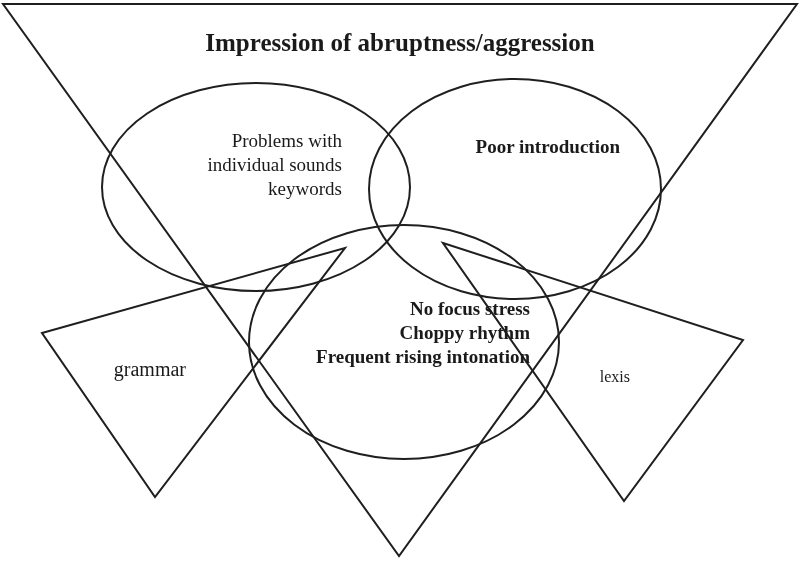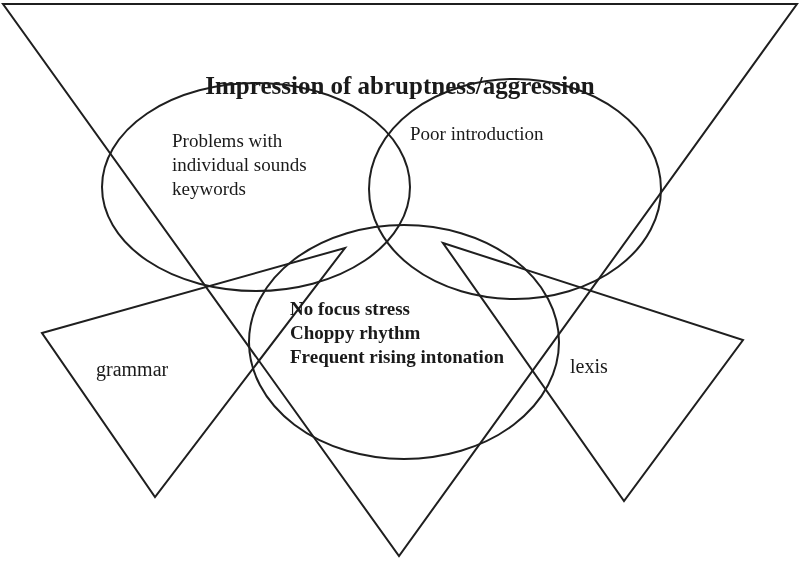--- a/index.html
+++ b/index.html
@@ -20,34 +20,33 @@
       left: 0;
       top: 0;
     }
     .shape {
       fill: none;
       stroke: #1f1f1f;
       stroke-width: 2;
     }
     .label {
       position: absolute;
-      text-align: left;
+      text-align: right;
       white-space: nowrap;
       line-height: 24px;
       font-size: 19px;
     }
     .title {
       position: absolute;
       left: 0;
       width: 800px;
       top: 29px;
       text-align: center;
       font-size: 25px;
       font-weight: bold;
-      margin-top: 43px;
     }
     .line { display: block; }
   </style>
 </head>
 <body>
 
 <svg class="diagram" width="800" height="564" viewBox="0 0 800 564">
   <polygon class="shape" points="3,4 797,4 399,556" stroke-width="2.5"></polygon>
   <ellipse class="shape" cx="256" cy="187" rx="154" ry="104"></ellipse>
   <ellipse class="shape" cx="515" cy="189" rx="146" ry="110"></ellipse>
@@ -57,25 +56,25 @@
 </svg>
 
 <div class="title">Impression of abruptness/aggression</div>
 
 <div class="label" style="left:172px; top:129px; width:170px;">
   <span class="line">Problems with</span>
   <span class="line">individual sounds</span>
   <span class="line">keywords</span>
 </div>
 
-<div class="label" style="left:410px; top:122px; width:210px;">
+<div class="label" style="left:410px; top:135px; width:210px;font-weight:bold;">
   <span class="line">Poor introduction</span>
 </div>
 
 <div class="label" style="left:290px; top:297px; width:240px;font-weight:bold;">
   <span class="line">No focus stress</span>
   <span class="line">Choppy rhythm</span>
   <span class="line">Frequent rising intonation</span>
 </div>
 
 <div class="label" style="left:96px; top:357px; width:90px; font-size:20px;">grammar</div>
 
-<div class="label" style="left:570px; top:354px; width:60px; font-size:20px;">lexis</div>
+<div class="label" style="left:570px; top:365px; width:60px; font-size:16px;">lexis</div>
 
 </body></html>

